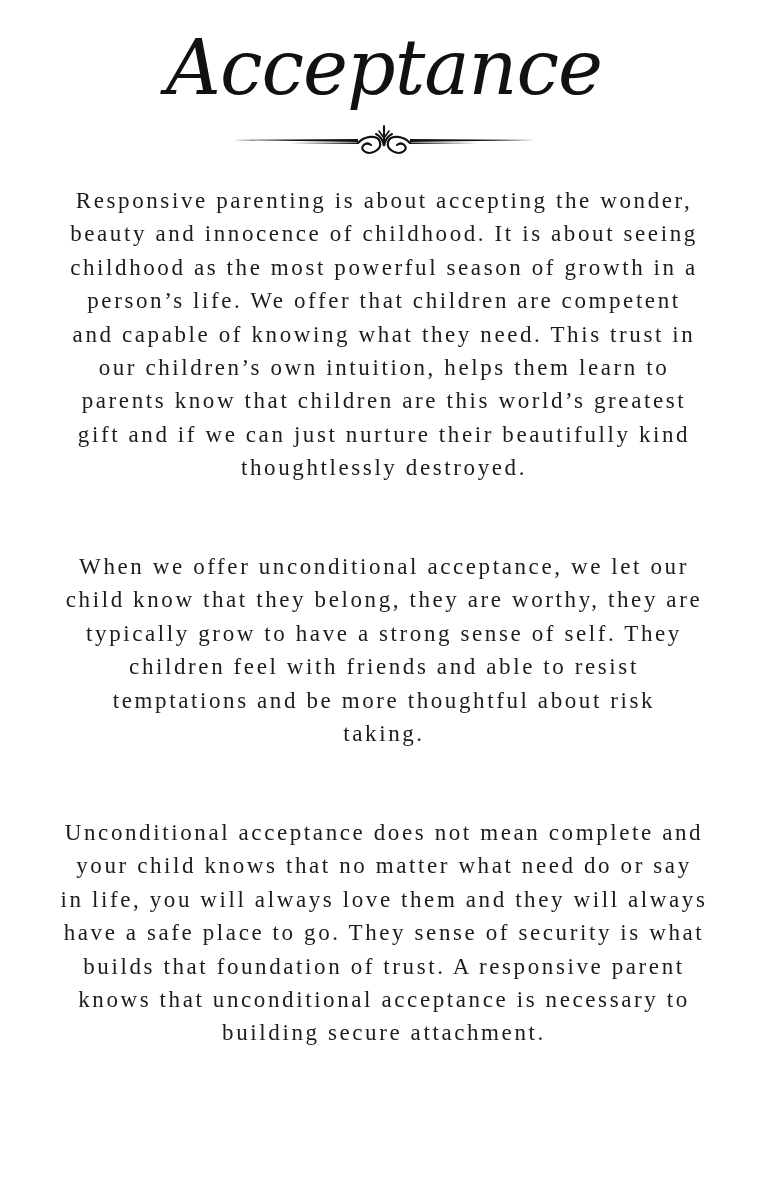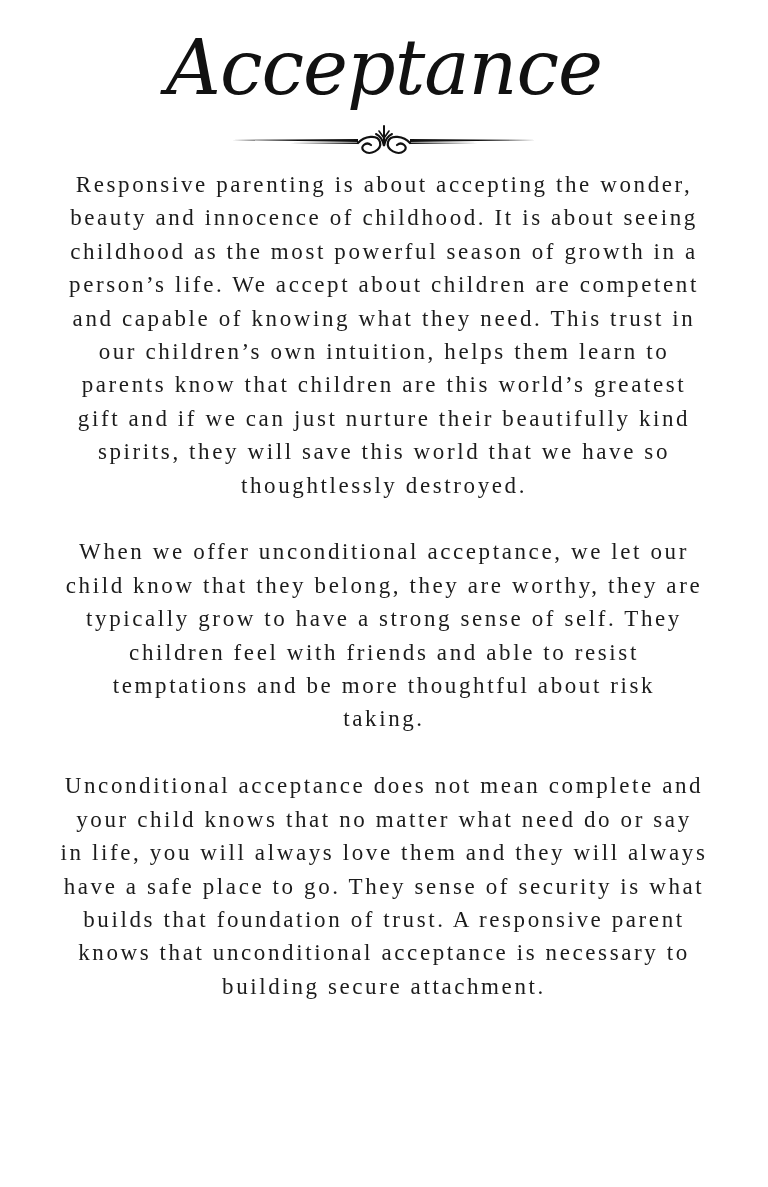--- a/index.html
+++ b/index.html
@@ -46,21 +46,21 @@
       top: 168px;
       width: 768px;
       text-align: center;
       font-family: "Liberation Serif", serif;
       font-size: 23px;
       line-height: 33.4px;
       letter-spacing: 2.6px;
       color: #1c1c1c;
     }
     .para {
-      margin: 0;
+      margin: 16px;
     }
     .para-gap {
       height: 33.4px;
     }
     .line {
       display: block;
       white-space: nowrap;
     }
   </style>
 </head>
@@ -85,26 +85,25 @@
     <path d="M154 2 L154 20" stroke="#111" stroke-width="2" stroke-linecap="round"></path>
     <path d="M146 10 C150 12, 153 16, 154 22 C155 16, 158 12, 162 10" fill="none" stroke="#111" stroke-width="2" stroke-linecap="round"></path>
     <path d="M149 7 L154 14 L159 7" fill="none" stroke="#111" stroke-width="1.6" stroke-linecap="round"></path>
   </svg>
 
   <div class="body-text">
     <p class="para">
       <span class="line">Responsive parenting is about accepting the wonder,</span>
       <span class="line">beauty and innocence of childhood. It is about seeing</span>
       <span class="line">childhood as the most powerful season of growth in a</span>
-      <span class="line">person’s life. We accept about children are competent</span>
+      <span class="line">person’s life. We offer that children are competent</span>
       <span class="line">and capable of knowing what they need. This trust in</span>
       <span class="line">our children’s own intuition, helps them learn to</span>
       <span class="line">parents know that children are this world’s greatest</span>
       <span class="line">gift and if we can just nurture their beautifully kind</span>
-      <span class="line">spirits, they will save this world that we have so</span>
       <span class="line">thoughtlessly destroyed.</span>
     </p>
     <div class="para-gap"></div>
     <p class="para">
       <span class="line">When we offer unconditional acceptance, we let our</span>
       <span class="line">child know that they belong, they are worthy, they are</span>
       <span class="line">typically grow to have a strong sense of self. They</span>
       <span class="line">children feel with friends and able to resist</span>
       <span class="line">temptations and be more thoughtful about risk</span>
       <span class="line">taking.</span>

